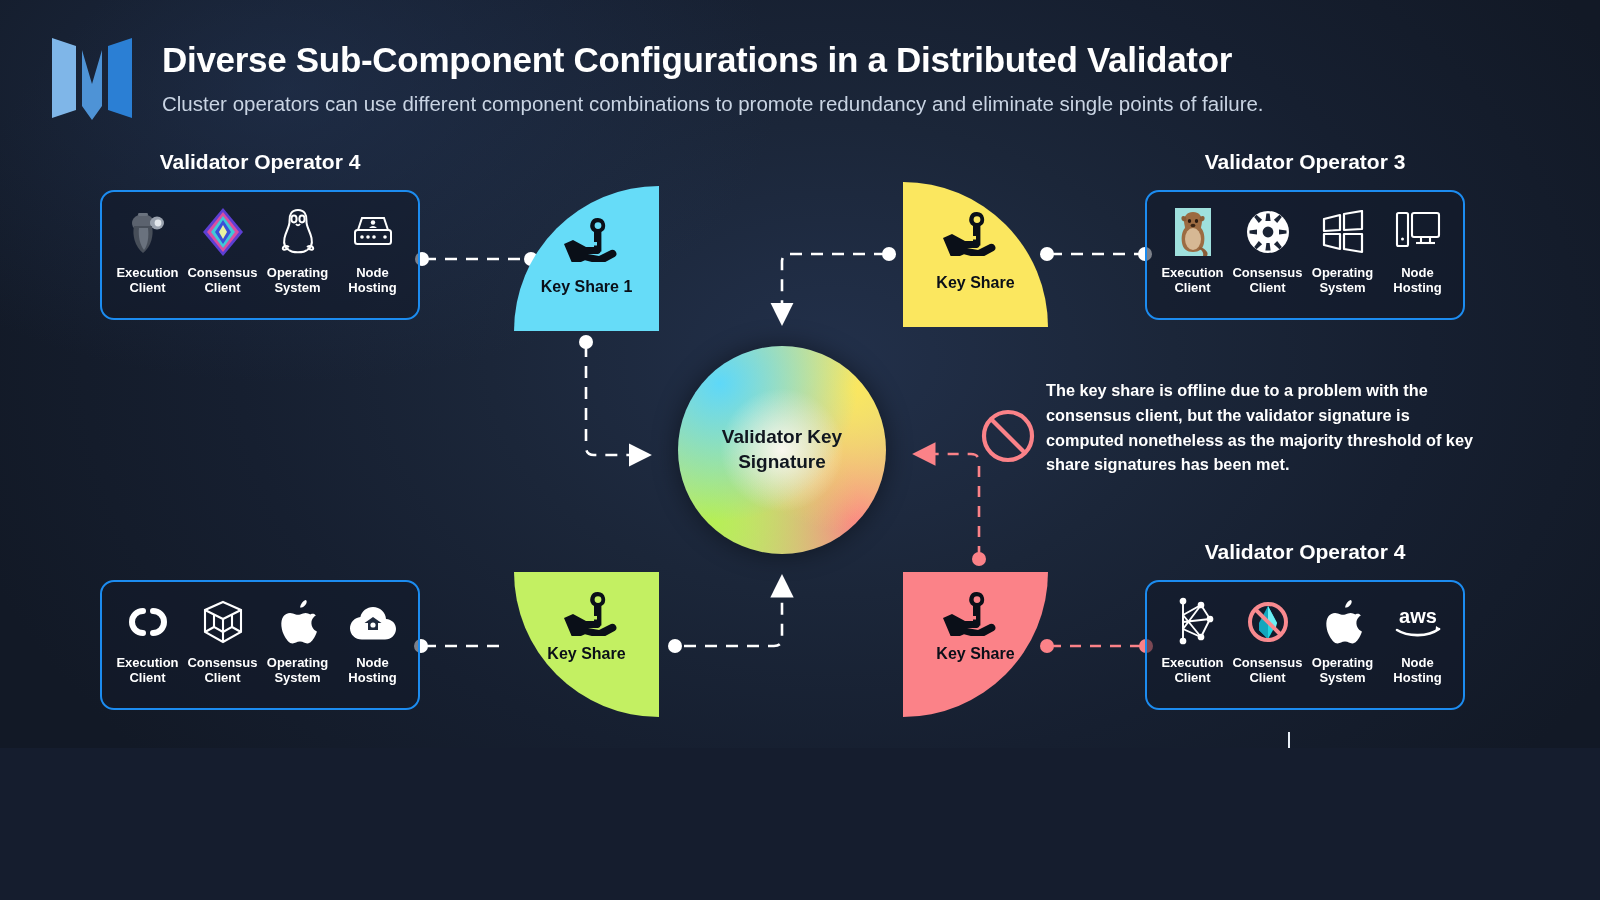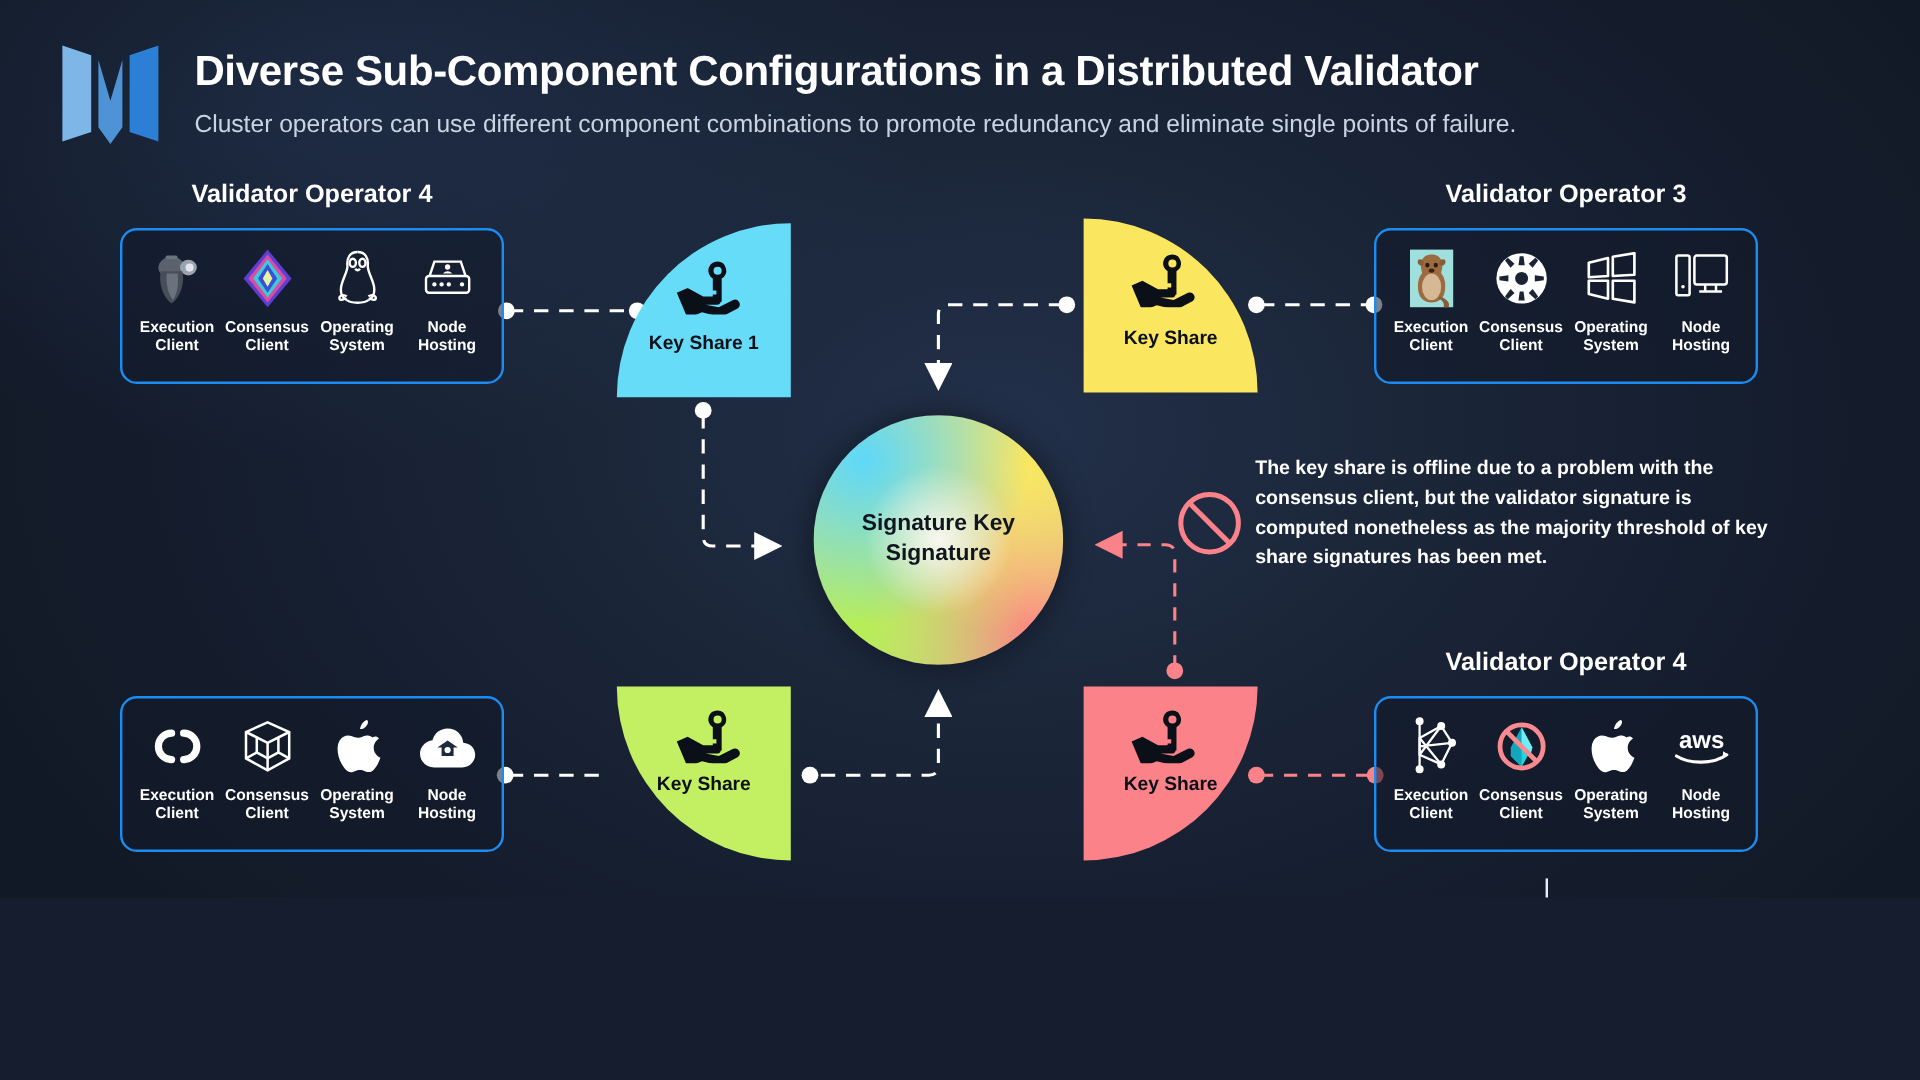--- a/index.html
+++ b/index.html
@@ -417,21 +417,21 @@
   <div class="share sh-br" style="left:903px; top:572px; background:#fb8288;">
     <svg class="ico" style="left:38px; top:18px;" width="58" height="46" viewBox="0 0 58 46">
       <path d="M36 2 a7.5 7.5 0 0 0 -4 14 l0 10 3 0 0 3.5 -3 0 0 2.6 3 0 0 3.4 4.4 0 0 -19.5 A7.5 7.5 0 0 0 36 2 Z m0 4.2 a3.4 3.4 0 1 1 0 6.8 3.4 3.4 0 0 1 0 -6.8 Z" fill="#0a0f18"></path>
       <path d="M2 28 l9 -4 13 7 12 0 a3.6 3.6 0 0 1 0 7 l-10 0 11 2 12 -6 a4 4 0 0 1 4 6.8 l-14 7.5 -16 -4 -12 5 Z" fill="#0a0f18"></path>
     </svg>
     <div class="lbl" style="top:73px;">Key Share</div>
   </div>
 
   <div class="sphere" style="left:678px; top:346px;">
     <div class="sphere-label">
-      <div>Signature Key</div>
+      <div>Validator Key</div>
       <div>Signature</div>
     </div>
   </div>
 
   <svg class="no-sign" viewBox="0 0 56 56">
     <circle cx="28" cy="28" r="24" fill="none" stroke="#fb8288" stroke-width="4.2"></circle>
     <line x1="11" y1="11" x2="45" y2="45" stroke="#fb8288" stroke-width="4.2"></line>
   </svg>
   <div class="annot">The key share is offline due to a problem with the consensus client, but the validator signature is computed nonetheless as the majority threshold of key share signatures has been met.</div>
 

